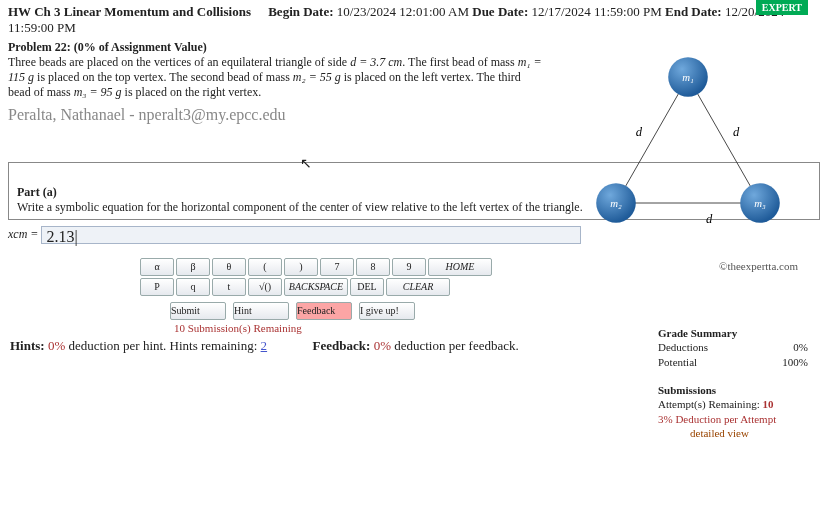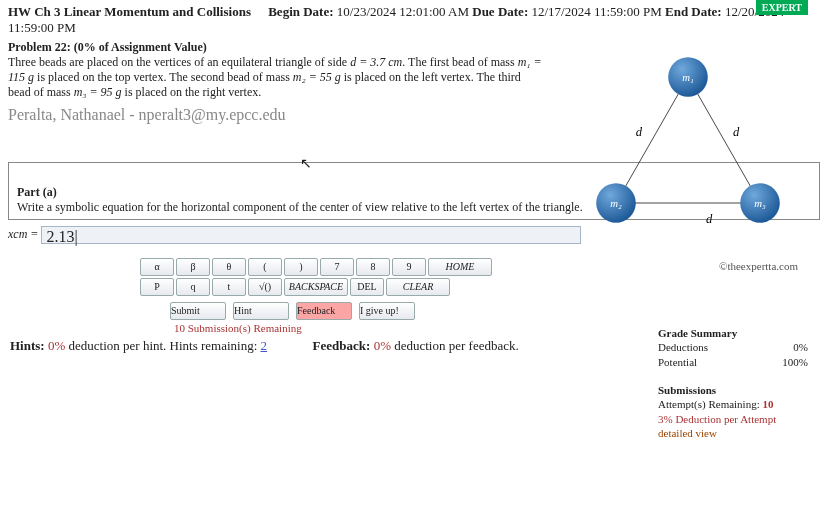--- a/index.html
+++ b/index.html
@@ -16,21 +16,21 @@
   .figure { position: absolute; top: 50px; right: 30px; width: 220px; height: 220px; }
   .tri-svg { width: 220px; height: 180px; }
   .copyright { font-size: 11px; color: #555; text-align: center; position: absolute; right: 30px; top: 260px; }
   .part-box { border: 1px solid #888; margin: 20px 8px 4px 8px; padding: 22px 8px 4px 8px; }
   .part-title { font-weight: bold; }
   .answer-row { margin: 6px 8px; }
   .answer-input { border: 1px solid #a7b5c9; background: #eef2f7; width: 540px; height: 18px; font-size: 16px; padding: 1px 4px; display: inline-block; vertical-align: middle; }
   .grade-box { position: absolute; right: 20px; top: 326px; font-size: 11px; line-height: 1.3; width: 150px; }
   .grade-box b { font-weight: bold; }
   .pct { float: right; }
-  .subm-link { color: #994400; cursor: pointer; }
+  .subm-link { color: #994400; cursor: pointer; margin-left: 32px; }
   .keypad { margin: 14px 0 4px 140px; }
   .kp-row { margin-bottom: 2px; }
   .kp-btn { display: inline-block; border: 1px solid #9aa; background: linear-gradient(#fff,#e6e9ee); min-width: 34px; height: 18px; font-size: 10px; text-align: center; line-height: 16px; margin-right: 2px; border-radius: 2px; vertical-align: middle; }
   .kp-wide { min-width: 64px; font-style: italic; }
   .action-row { margin: 6px 0 2px 170px; }
   .action-btn { display: inline-block; border: 1px solid #9aa; background: linear-gradient(#fff,#e6e9ee); min-width: 56px; height: 18px; font-size: 10px; text-align: left; line-height: 16px; margin-right: 4px; border-radius: 2px; }
   .action-fb { background: #fca5a5; }
   .sub-remain { color: #a33; font-size: 11px; margin-left: 174px; }
   .hints-line { margin: 4px 10px; font-size: 13px; }
   .hints-line .red { color: #a33; }

